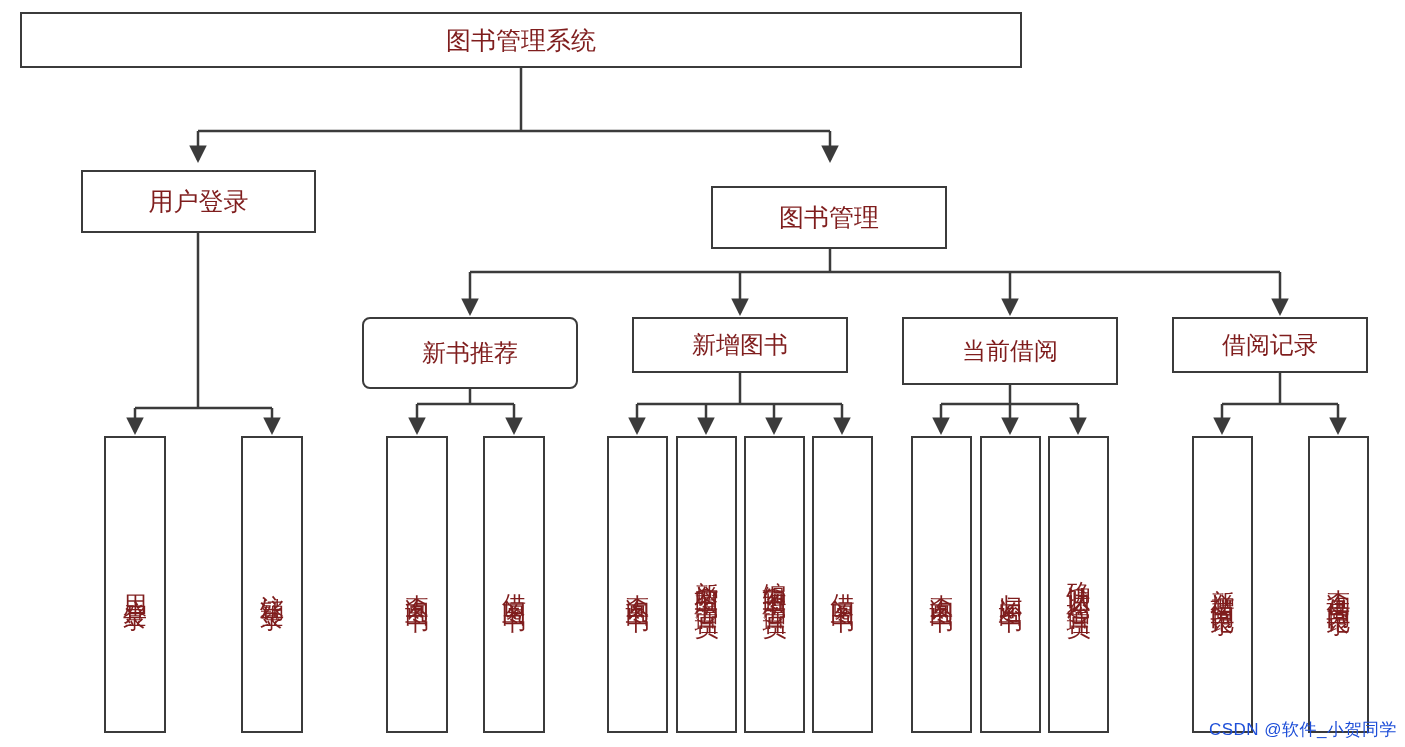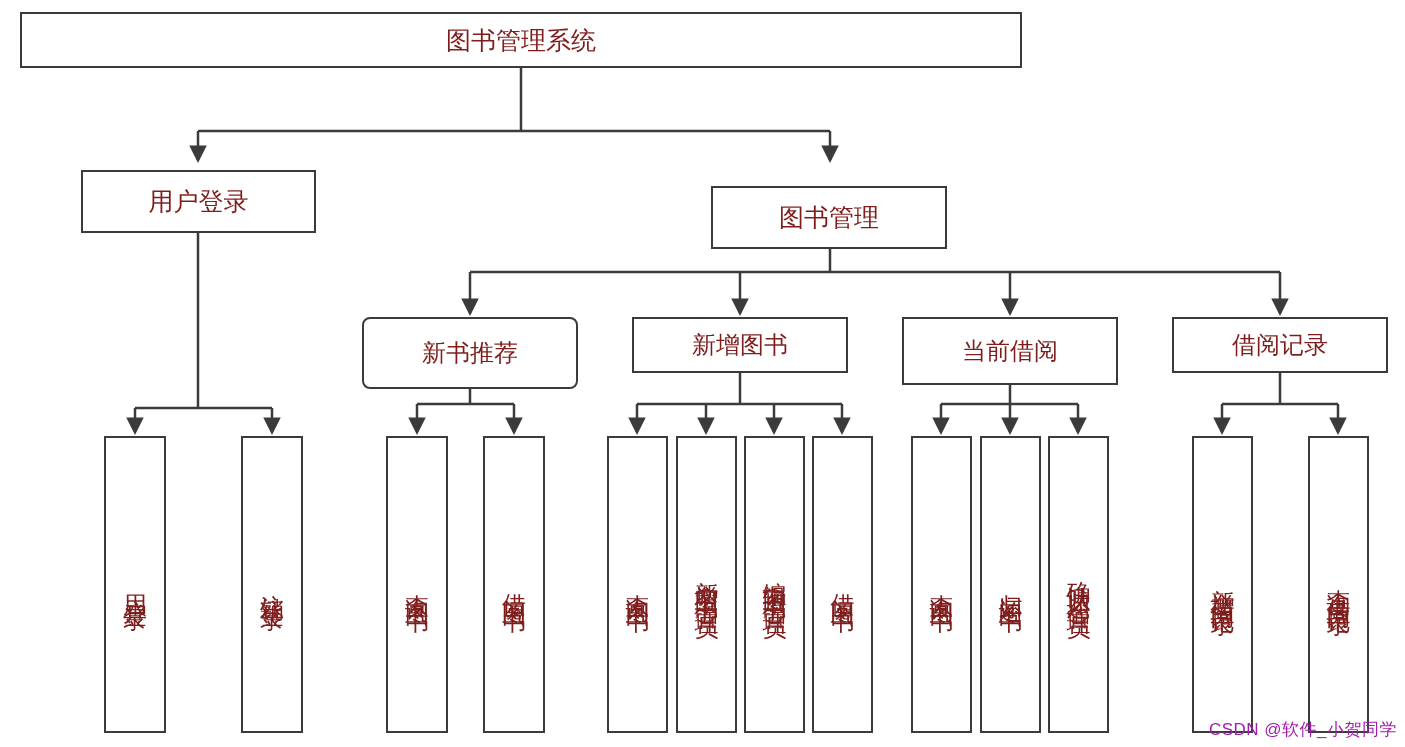--- a/index.html
+++ b/index.html
@@ -56,21 +56,21 @@
     letter-spacing: 5px;
     line-height: 1;
     white-space: nowrap;
     display: block;
   }
   #watermark {
     position: absolute;
     right: 8px;
     bottom: 6px;
     font-size: 17px;
-    color: #a21caf;
+    color: #1d4ed8;
     letter-spacing: 0.5px;
     white-space: nowrap;
   }
 </style>
 </head>
 <body>
 
 <div id="canvas">
 
   <svg id="wires" viewBox="0 0 1405 747">
@@ -136,21 +136,21 @@
 
   <div class="node level3" style="left:362px; top:317px; width:216px; height:72px;border-radius:8px;">
     <span>新书推荐</span>
   </div>
   <div class="node level3" style="left:632px; top:317px; width:216px; height:56px;">
     <span>新增图书</span>
   </div>
   <div class="node level3" style="left:902px; top:317px; width:216px; height:68px;">
     <span>当前借阅</span>
   </div>
-  <div class="node level3" style="left:1172px; top:317px; width:216px; height:56px;">
+  <div class="node level3" style="left:1172px; top:317px; width:196px; height:56px;">
     <span>借阅记录</span>
   </div>
 
   <div class="node leaf" style="left:104px; top:436px; width:62px; height:297px;">
     <span class="vlabel">用户登录</span>
   </div>
   <div class="node leaf" style="left:241px; top:436px; width:62px; height:297px;">
     <span class="vlabel">注销登录</span>
   </div>
 

